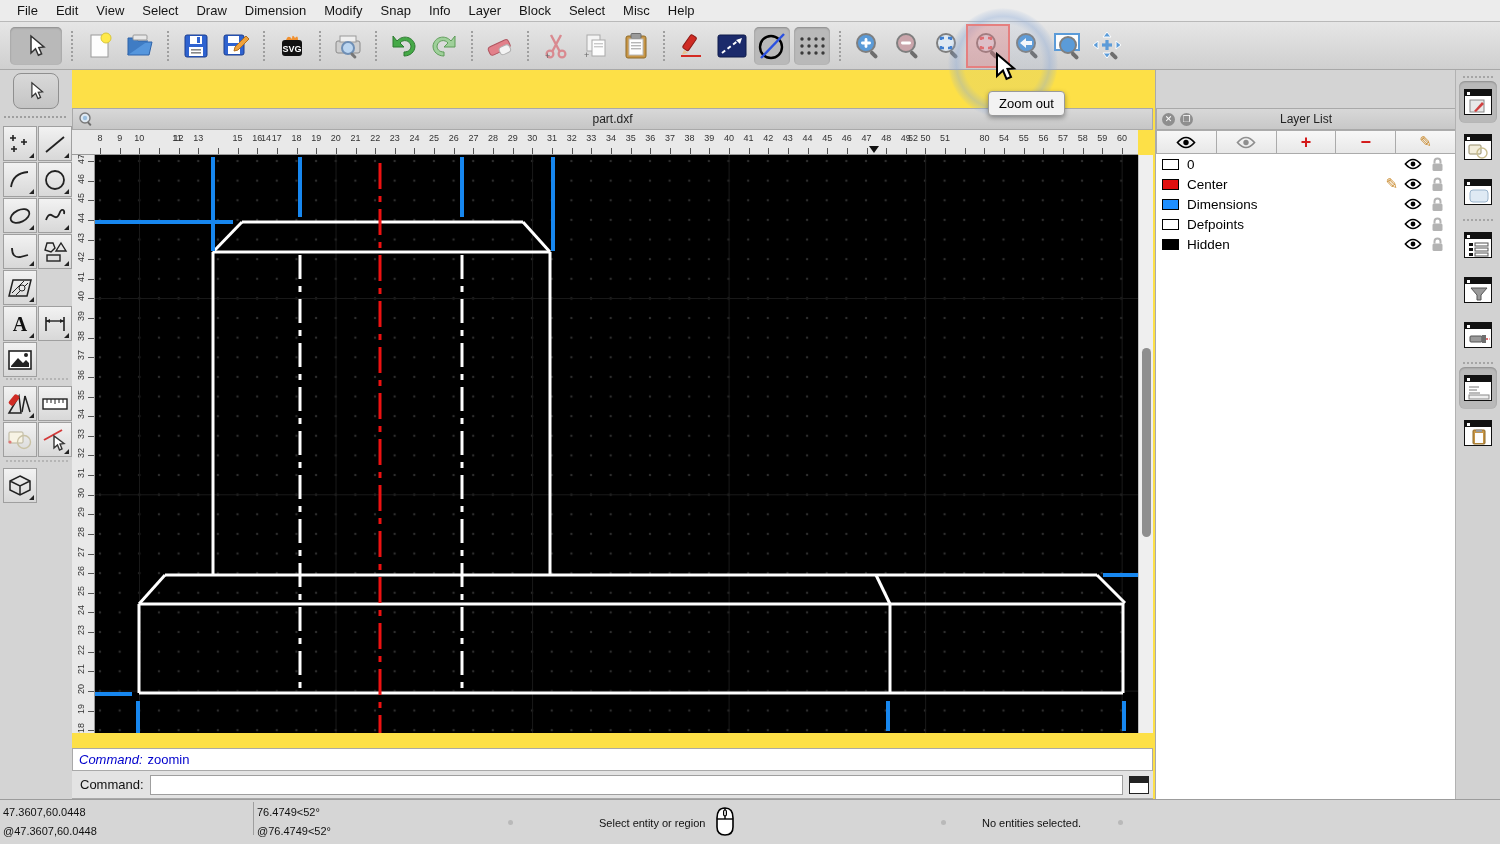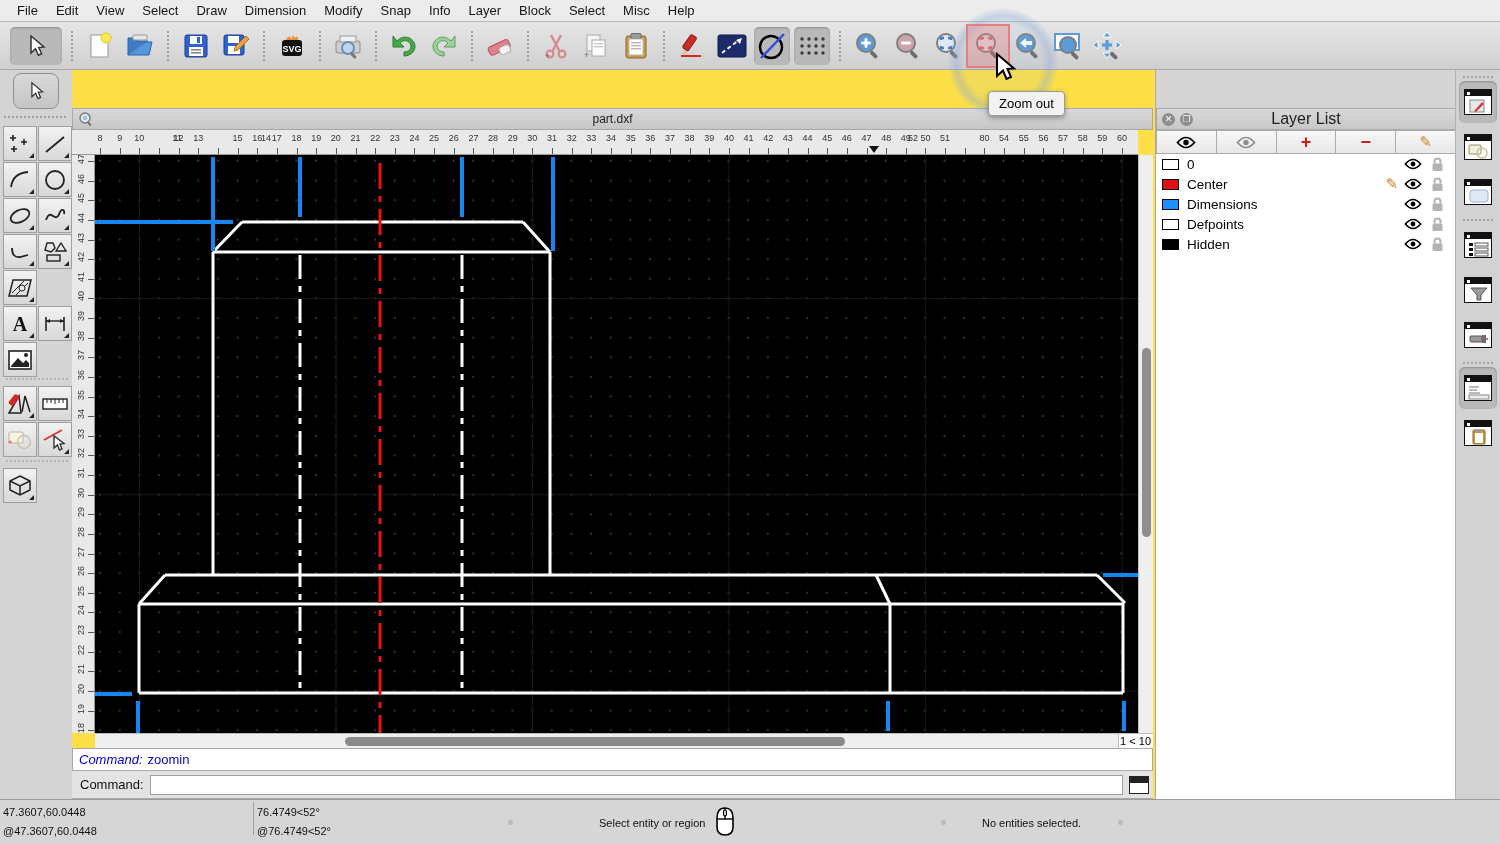--- a/index.html
+++ b/index.html
@@ -93,21 +93,21 @@
   #cmd-input { flex:1; height:20px; border:1px solid #9f9f9f; background:#fff; font-size:13px; padding:0 4px; font-family:"Liberation Sans",sans-serif; }
   #cmd-toggle { width:20px; height:18px; margin-left:6px; border:1.5px solid #222; background:#fff; position:relative; }
   #cmd-toggle::before { content:""; position:absolute; left:0; top:0; right:0; height:6px; background:#222; }
 
   
   #rpanel { position:absolute; left:1155px; top:70px; width:300px; height:729px; background:#d4d4d4; border-left:1px solid #aaa; }
   #rpanel-header { position:absolute; left:0; top:38px; width:300px; height:22px; background:linear-gradient(#d8d8d8,#c8c8c8);
     border:1px solid #a9a9a9; display:flex; align-items:center; }
   .hdr-btn { width:13px; height:13px; border-radius:50%; background:#8e8e8e; color:#fff; font-size:9px;
     display:flex; align-items:center; justify-content:center; margin-left:5px; }
-  #rpanel-title { position:absolute; width:100%; text-align:center; font-size:16px; color:#222; }
+  #rpanel-title { position:absolute; width:100%; text-align:center; font-size:12px; color:#222; }
   #layer-toolbar { position:absolute; left:0; top:60px; width:300px; height:24px; display:flex; background:#f0f0f0; }
   .lt-cell { flex:1; border:1px solid #ababab; border-left-width:0; background:linear-gradient(#f7f7f7,#e8e8e8);
     display:flex; align-items:center; justify-content:center; font-size:18px; }
   .lt-cell:first-child { border-left-width:1px; }
   .red-glyph { color:#d31a1a; font-weight:bold; font-size:18px; line-height:1; }
   #layer-body { position:absolute; left:0; top:84px; width:300px; height:645px; background:#fff; }
   .layer-row { height:20px; display:flex; align-items:center; padding-left:6px; position:relative; }
   .layer-swatch { width:17px; height:11px; border:1.5px solid #000; margin-right:8px; }
   .layer-name { font-size:13.5px; color:#000; }
   .layer-eye { position:absolute; right:34px; top:4px; }
@@ -685,26 +685,20 @@
         <line x1="793" y1="546" x2="793" y2="576" stroke="#1787ef" stroke-width="4"></line>
         <line x1="1029" y1="546" x2="1029" y2="576" stroke="#1787ef" stroke-width="4"></line>
         <line x1="1008" y1="420" x2="1043" y2="420" stroke="#1787ef" stroke-width="4"></line>
       </svg>
   </div>
 
   <div id="vscroll">
       <div id="vscroll-thumb"></div>
     </div>
 
-  <div id="hscroll-row">
-    <div id="hscroll-track">
-        <div id="hscroll-thumb"></div>
-      </div>
-    <div id="zoom-ratio-box">1 &lt; 10</div>
-  </div>
 
   <div id="cmd-history">
     <span class="lbl">Command:</span>
     <span>zoomin</span>
   </div>
   <div id="cmd-row">
     <span id="cmd-label">Command:</span>
     <input id="cmd-input" type="text" style="">
     <div id="cmd-toggle"></div>
   </div>

